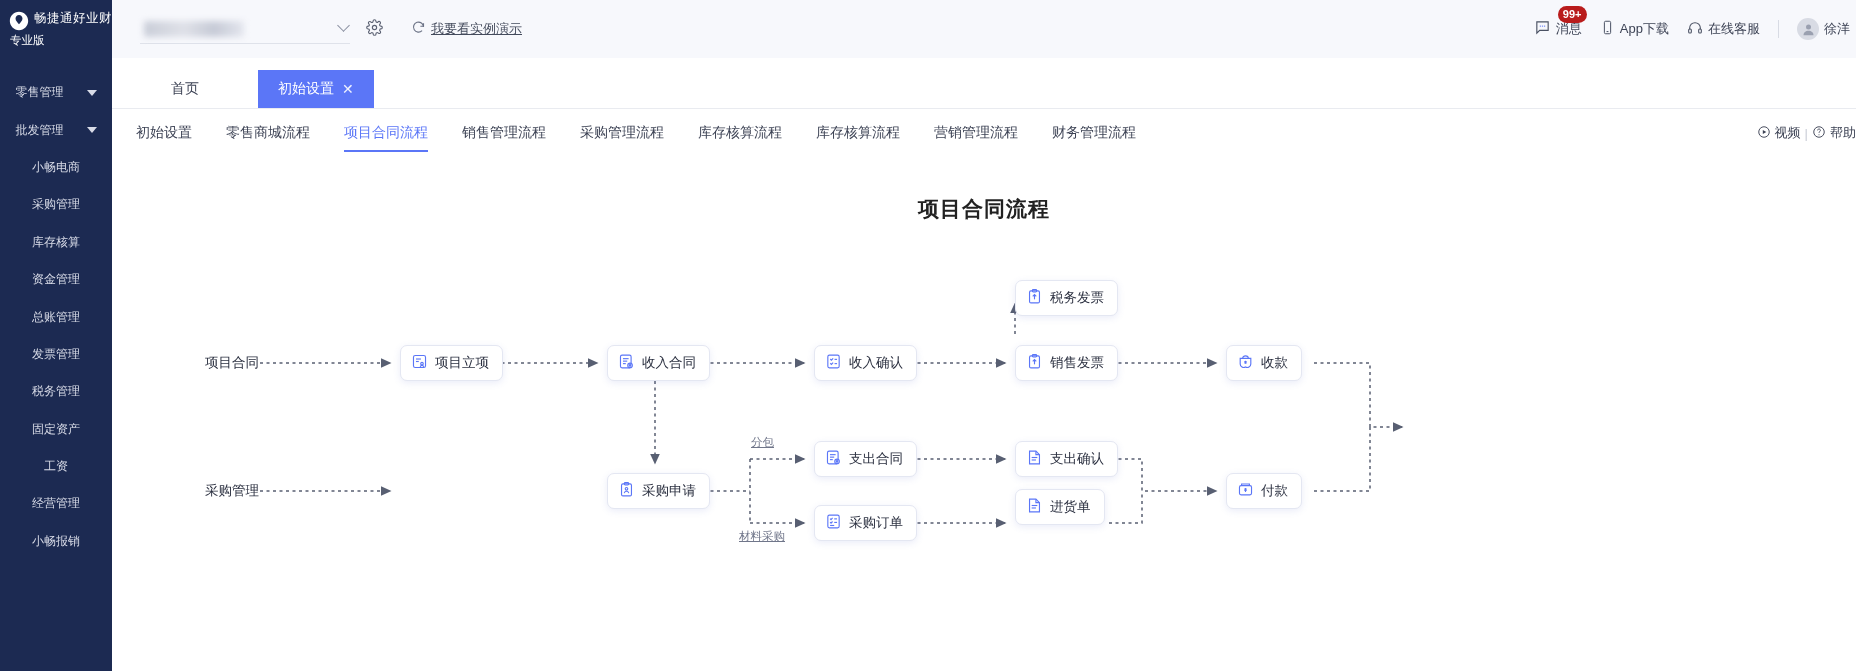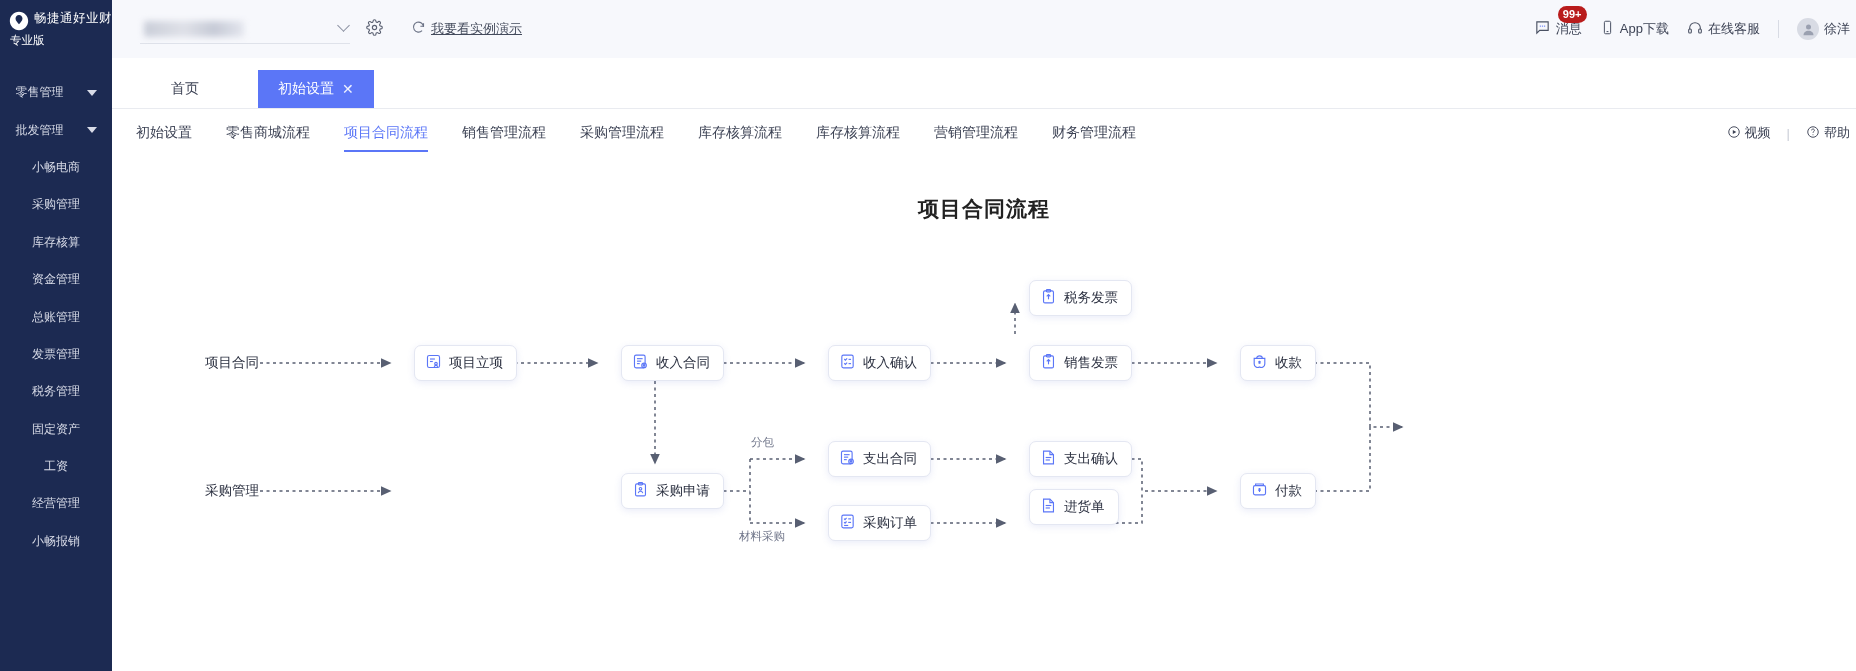--- a/index.html
+++ b/index.html
@@ -99,49 +99,49 @@
     font-size: 14px; color: #3d4355; cursor: pointer; padding: 0 0 10px 0;
     margin: 10px 0 0 0; position: relative; white-space: nowrap;
   }
   .snav-wrap { display: flex; align-items: center; gap: 34px; margin-left: 24px; }
   .snav-item.active { color: #5b76f7; }
   .snav-item.active:after {
     content: ""; position: absolute; left: 0; right: 0; bottom: 0;
     height: 2.5px; background: #5b76f7;
   }
   .subnav-right {
-    margin-left: auto; display: flex; align-items: center; gap: 16px;
-    padding-right: 6px; font-size: 13px; color: #3d4355; text-align: right;
+    margin-left: auto; display: flex; align-items: center; gap: 4px;
+    padding-right: 0; font-size: 13px; color: #3d4355; text-align: right;
   }
   .srlink { display: flex; align-items: center; gap: 4px; cursor: pointer; }
 
   
   .canvas {
     position: absolute; left: 112px; top: 157px; right: 0; bottom: 0;
     background: #fff; overflow: hidden;
   }
   .flow-title {
     position: absolute; left: 0; right: 0; top: 38px; text-align: center;
     font-size: 21px; color: #222; font-weight: bold; letter-spacing: 1px;
   }
   .svg-layer { position: absolute; left: 0; top: 0; width: 1744px; height: 514px; }
   .node {
     position: absolute; height: 36px; background: #fff;
     border: 1px solid #e4e7f2; border-radius: 7px;
     box-shadow: 0 2px 7px rgba(92,110,200,.13);
     display: flex; align-items: center; gap: 7px;
-    padding: 0 13px 0 10px; cursor: pointer; white-space: nowrap; margin-left: 14px;
+    padding: 0 13px 0 10px; cursor: pointer; white-space: nowrap;
   }
   .node .nlabel { font-size: 13.5px; color: #2b3040; }
   .node svg { flex: 0 0 17px; }
   .row-label {
     position: absolute; font-size: 13.5px; color: #2b3040; white-space: nowrap;
   }
   .edge-label {
-    position: absolute; font-size: 11.5px; color: #70768a; white-space: nowrap;
+    position: absolute; font-size: 11.5px; color: #70768a; white-space: nowrap; text-decoration: underline;
   }
 </style>
 </head>
 <body>
 
 <div class="app">
 
   <div class="sidebar">
     <div class="brand">
       <div class="brand-row">

